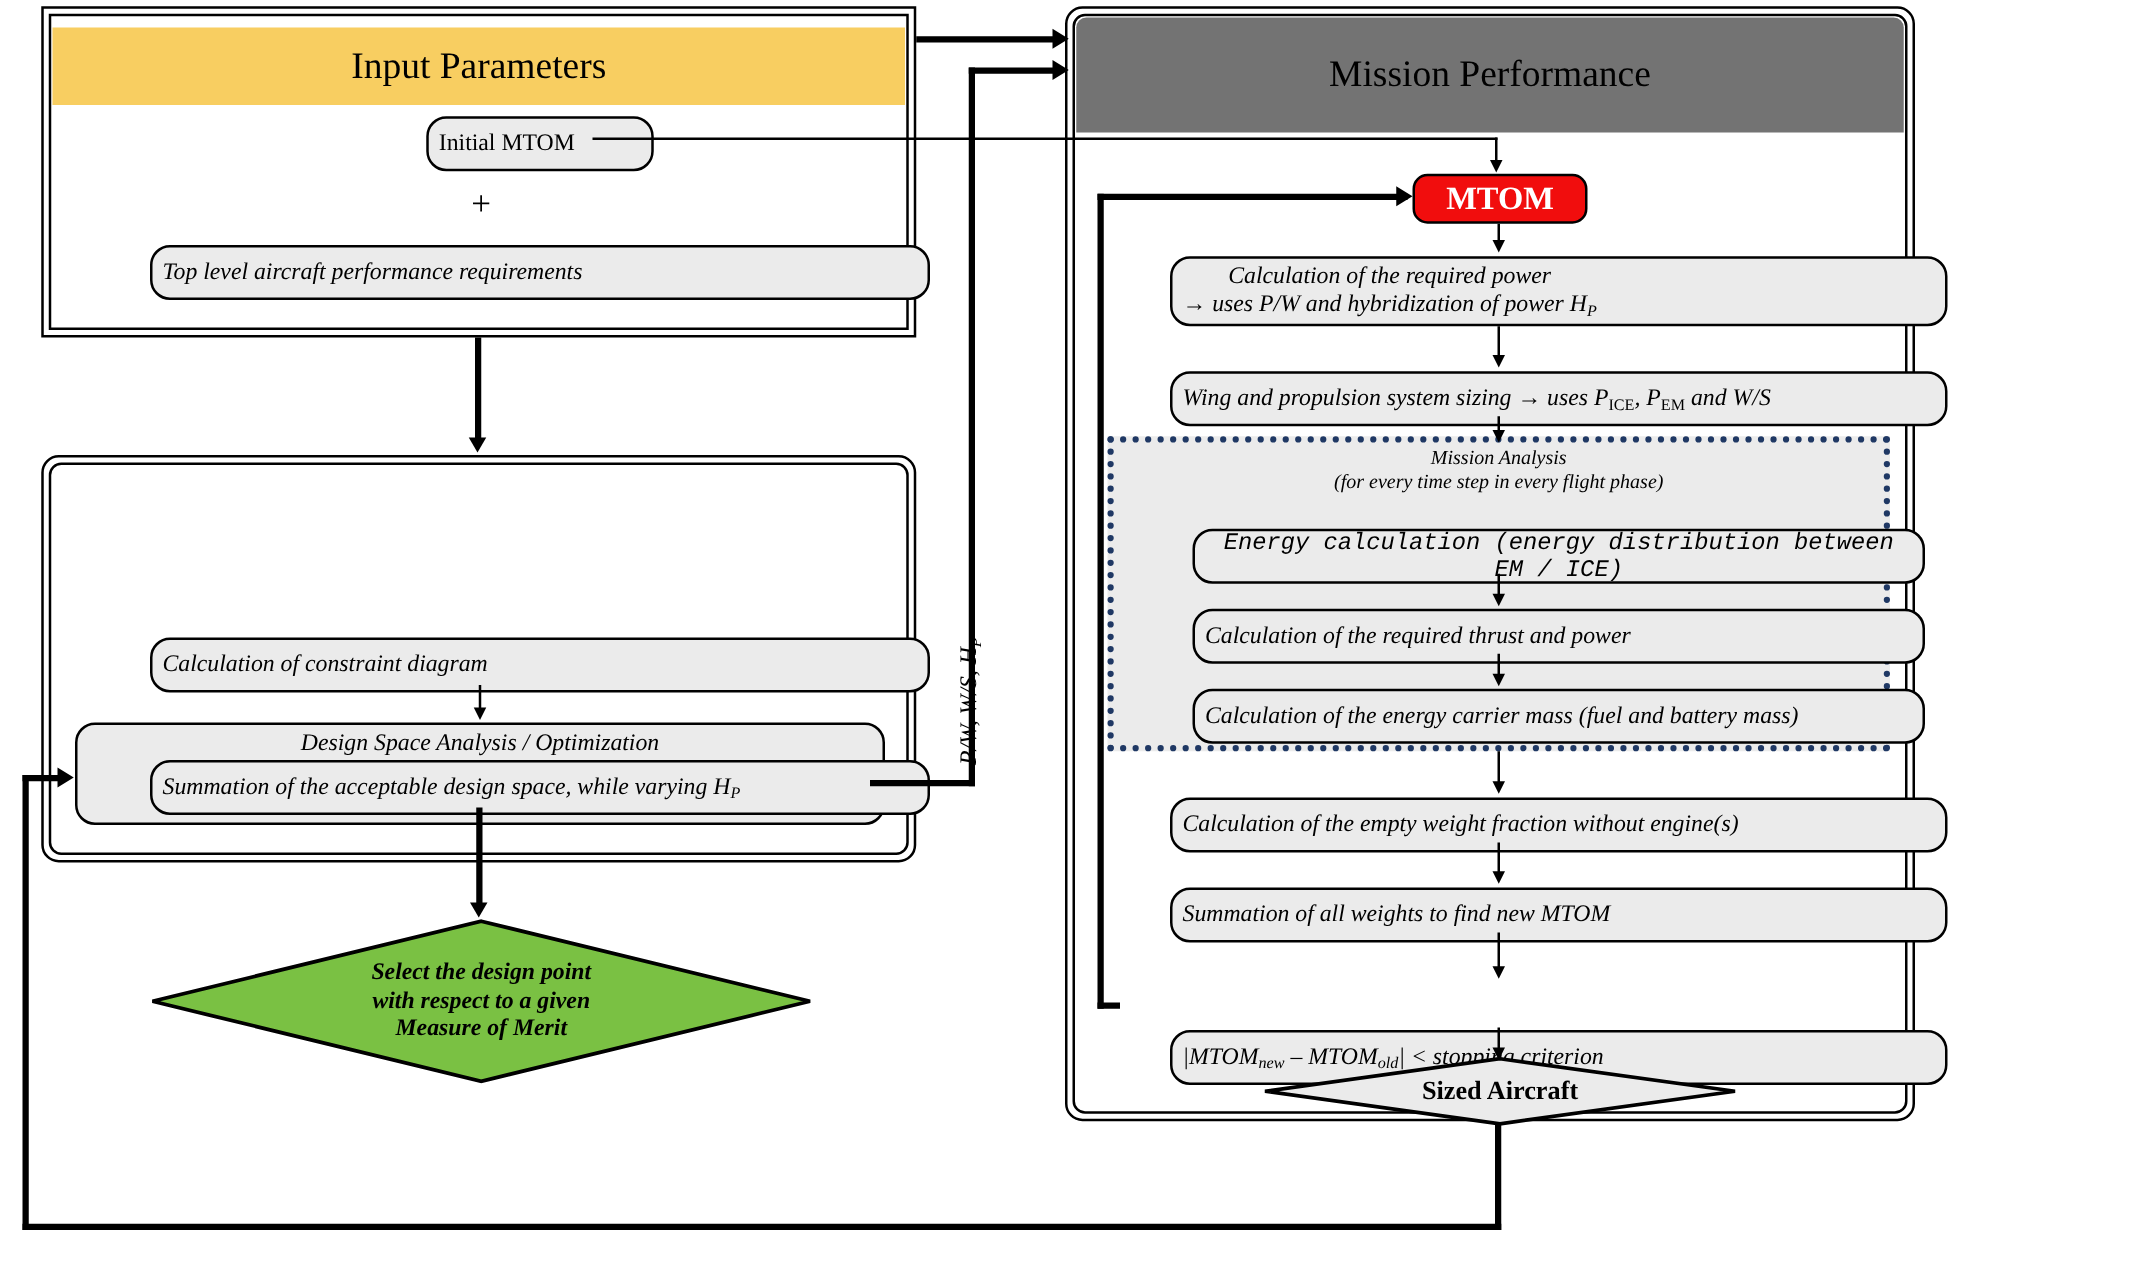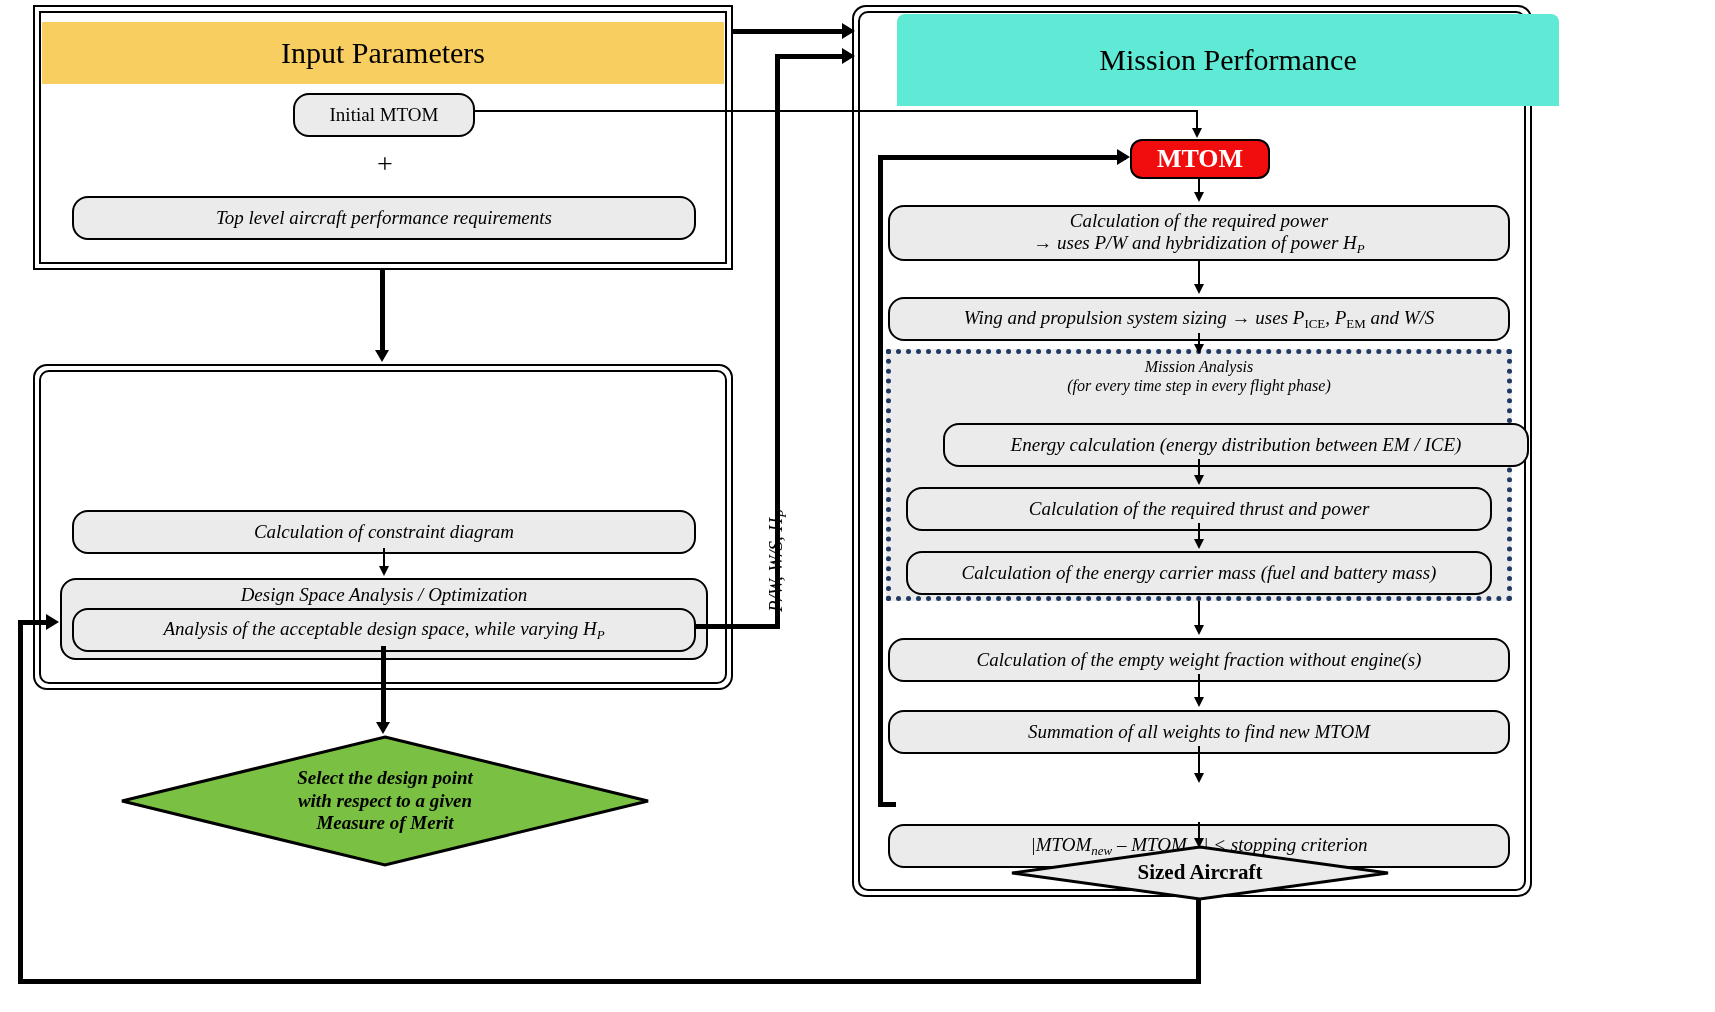--- a/index.html
+++ b/index.html
@@ -8,25 +8,25 @@
 
   
   .dbl-panel{position:absolute;border:2px solid #000;border-radius:14px;background:#fff;box-sizing:border-box;}
   .dbl-panel .inner-line{position:absolute;inset:4px;border:2px solid #000;border-radius:10px;pointer-events:none;}
   .sq-panel{position:absolute;border:2px solid #000;background:#fff;box-sizing:border-box;}
   .sq-panel .inner-line{position:absolute;inset:4px;border:2px solid #000;pointer-events:none;}
 
   .hdr{position:absolute;left:0;right:0;top:0;text-align:center;font-size:30px;color:#000;
        display:flex;align-items:center;justify-content:center;box-sizing:border-box;}
   .hdr-yellow{background:#f8ce61;}
-  .hdr-blue{background:#5eead4;margin-left:36px;}
+  .hdr-blue{background:#737373;}
 
   .pill{position:absolute;background:#ebebeb;border:2px solid #000;border-radius:16px;
-        display:flex;align-items:center;justify-content:center;text-align:center;
-        font-style:italic;font-size:19px;line-height:1.18;box-sizing:border-box;padding:20px 8px;}
+        display:flex;align-items:center;text-align:center;
+        font-style:italic;font-size:19px;line-height:1.18;box-sizing:border-box;padding:20px 8px;margin-left:48px;}
   .pill.plain{font-style:normal;}
 
   .mtom-box{position:absolute;background:#f10d0d;border:2px solid #000;border-radius:12px;
         display:flex;align-items:center;justify-content:center;color:#fff;font-weight:bold;
         font-size:26px;box-sizing:border-box;}
 
   .diamond-wrap{position:absolute;}
   .diamond-wrap svg{position:absolute;left:0;top:0;}
   .diamond-label{position:absolute;left:0;top:0;width:100%;height:100%;
         display:flex;align-items:center;justify-content:center;text-align:center;
@@ -79,21 +79,21 @@
     <span>Calculation of constraint diagram</span>
   </div>
 
   <div style="position:absolute;left:60px;top:578px;width:648px;height:82px;background:#ebebeb;border:2px solid #000;border-radius:16px;box-sizing:border-box;">
     <div style="position:absolute;left:0;right:0;top:4px;text-align:center;font-style:italic;font-size:19px;">
       <span>Design Space Analysis / Optimization</span>
     </div>
   </div>
   <div class="pill" style="left:72px;top:608px;width:624px;height:38px;">
     <span>
-      <span>Analysis of the acceptable design space, while varying H</span><sub>P</sub>
+      <span>Summation of the acceptable design space, while varying H</span><sub>P</sub>
     </span>
   </div>
 
   <div class="diamond-wrap" style="left:120px;top:735px;width:530px;height:132px;">
     <svg width="530" height="132" viewBox="0 0 530 132">
       <polygon points="265,2 528,66 265,130 2,66" fill="#7ac143" stroke="#000" stroke-width="3"></polygon>
     </svg>
     <div class="diamond-label" style="font-size:19px;">
       <div>
         <div>Select the design point</div>
@@ -127,21 +127,21 @@
     </span>
   </div>
 
   <div class="dotted-box" style="left:886px;top:349px;width:626px;height:252px;">
   </div>
   <div style="position:absolute;left:890px;top:358px;width:618px;text-align:center;font-style:italic;font-size:16px;line-height:1.18;">
     <div><span>Mission Analysis</span></div>
     <div><span>(for every time step in every flight phase)</span></div>
   </div>
 
-  <div class="pill" style="left:943px;top:423px;width:586px;height:30px;">
+  <div class="pill" style="left:906px;top:423px;width:586px;height:30px;font-family:Liberation Mono, monospace;">
     <span>Energy calculation (energy distribution between EM / ICE)</span>
   </div>
   <div class="pill" style="left:906px;top:487px;width:586px;height:36px;">
     <span>Calculation of the required thrust and power</span>
   </div>
   <div class="pill" style="left:906px;top:551px;width:586px;height:36px;">
     <span>Calculation of the energy carrier mass (fuel and battery mass)</span>
   </div>
 
   <div class="pill" style="left:888px;top:638px;width:622px;height:36px;">

